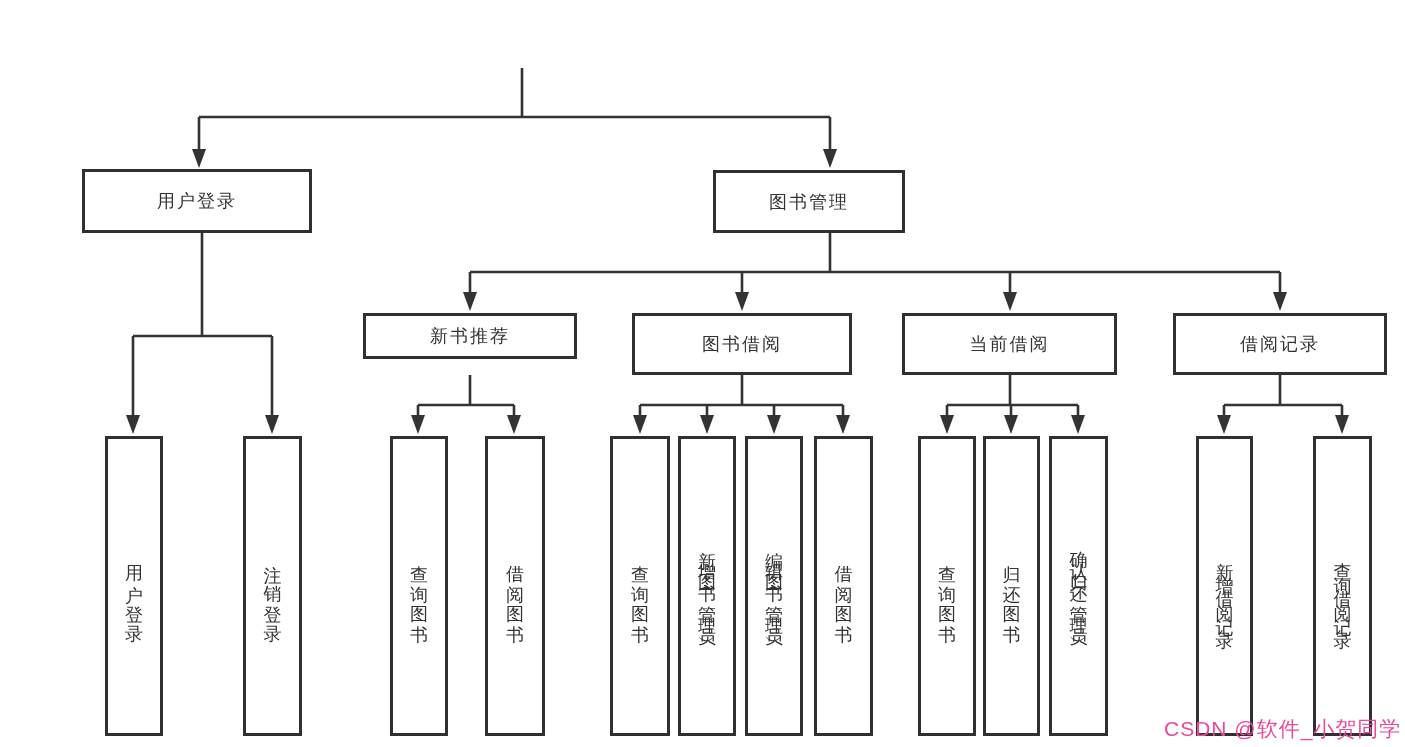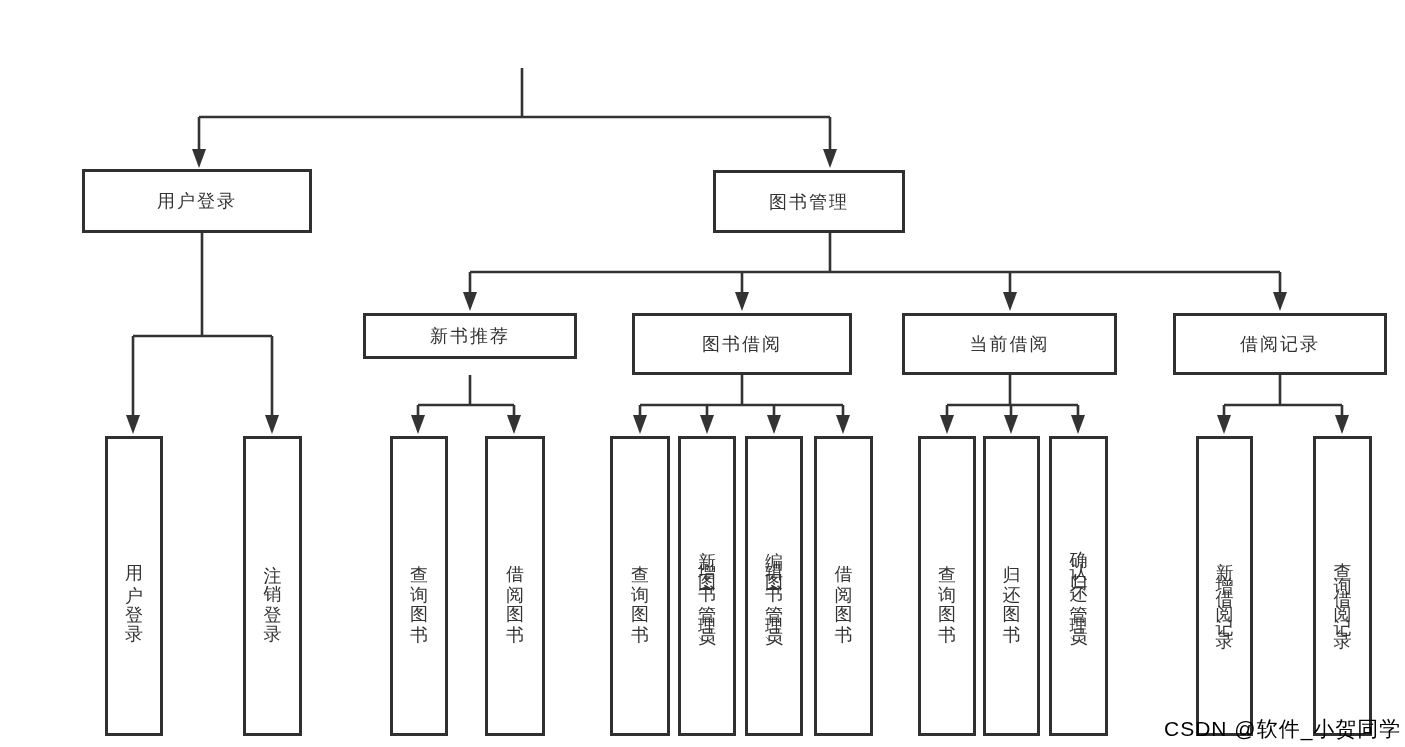--- a/index.html
+++ b/index.html
@@ -15,21 +15,21 @@
   .node > span { font-size:18px; letter-spacing:2px; white-space:nowrap; }
   .leaf > span {
     writing-mode:vertical-rl; text-orientation:mixed;
     font-size:18px; line-height:1; letter-spacing:13px;
   }
   .leaf.sp4 > span { letter-spacing:20px; text-indent:10px; }
   .leaf.sp6 > span { letter-spacing:14px; text-indent:7px; }
   .leaf.sp9 > span { letter-spacing:11px; }
   .watermark {
     position:absolute; left:1164px; top:715px; font-size:21px;
-    color:#000000; letter-spacing:1px; white-space:nowrap; z-index:5;
+    color:#ec4899; letter-spacing:1px; white-space:nowrap; z-index:5;
   }
 </style>
 </head>
 <body>
 
 <div class="canvas">
 
   <svg class="wires" viewBox="0 0 1405 747" xmlns="http://www.w3.org/2000/svg">
     <g stroke="#333333" stroke-width="2.6" fill="none">
 

